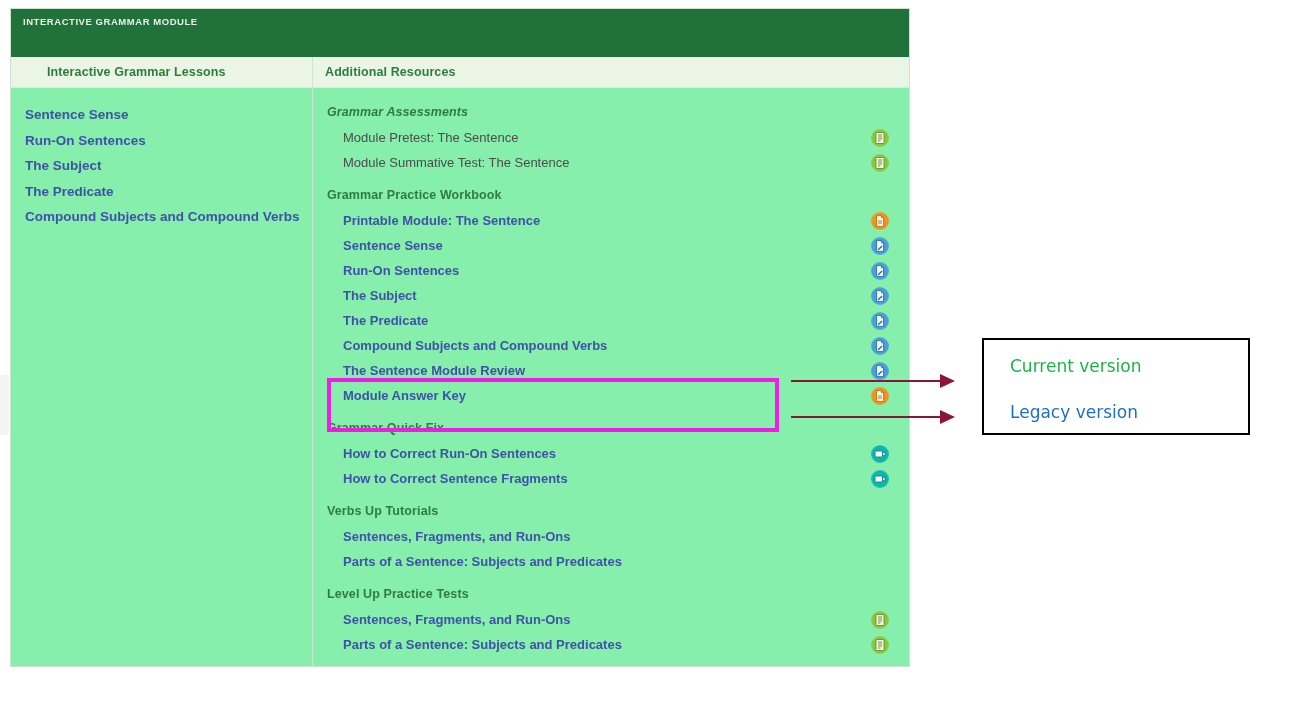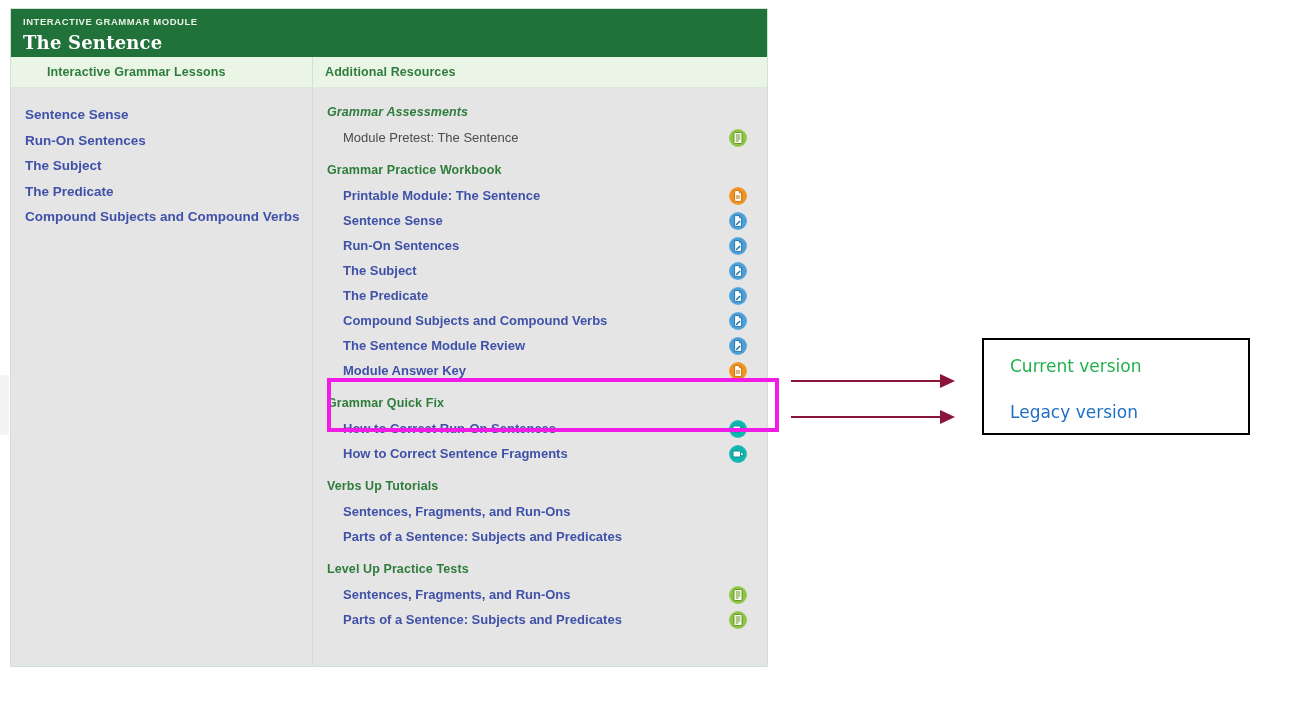--- a/index.html
+++ b/index.html
@@ -17,22 +17,22 @@
     position: absolute; left: 0px; top: 375px;
     width: 9px; height: 60px;
     background: #f4f4f4;
     border-top-right-radius: 3px;
     border-bottom-right-radius: 3px;
   }
 
   
   .module-panel {
     position: absolute; left: 10px; top: 8px;
-    width: 758px; height: 659px;
-    background: #e5e5e5;
+    width: 900px; height: 659px;
+    background: #86efac;
     border: 1px solid #cfe3d2;
   }
 
   
   .module-header {
     height: 48px;
     background: #21713a;
     padding: 7px 0 0 12px;
   }
   .module-eyebrow {
@@ -191,21 +191,20 @@
 <body>
 
 <div id="root">
 
   <div class="gutter-sliver"></div>
 
   <div class="module-panel">
 
     <div class="module-header">
       <div class="module-eyebrow">INTERACTIVE GRAMMAR MODULE</div>
-      <div class="module-title">The Sentence</div>
     </div>
 
     <div class="col-head-row">
       <div class="col-head left">Interactive Grammar Lessons</div>
       <div class="col-head right">Additional Resources</div>
     </div>
 
     <div class="col-body-row">
       <div class="col-left" id="lessons-col">
           <a class="lesson-link" href="#">Sentence Sense</a>
@@ -224,20 +223,34 @@
                   <svg width="12" height="12" viewBox="0 0 12 12">
                     <rect x="2" y="0.5" width="8" height="11" rx="1" fill="#ffffff" stroke="#5f8f1c" stroke-width="0.9"></rect>
                     <line x1="3.8" y1="3" x2="8.3" y2="3" stroke="#5f8f1c" stroke-width="1"></line>
                     <line x1="3.8" y1="5" x2="8.3" y2="5" stroke="#5f8f1c" stroke-width="1"></line>
                     <line x1="3.8" y1="7" x2="8.3" y2="7" stroke="#5f8f1c" stroke-width="1"></line>
                     <line x1="3.8" y1="9" x2="6.6" y2="9" stroke="#5f8f1c" stroke-width="1"></line>
                   </svg>
                 </span>
               </span>
             </div>
+            <div class="res-row">
+              <span class="res-label plain">Module Summative Test: The Sentence</span>
+              <span class="res-icon">
+                <span class="ic green">
+                  <svg width="12" height="12" viewBox="0 0 12 12">
+                    <rect x="2" y="0.5" width="8" height="11" rx="1" fill="#ffffff" stroke="#5f8f1c" stroke-width="0.9"></rect>
+                    <line x1="3.8" y1="3" x2="8.3" y2="3" stroke="#5f8f1c" stroke-width="1"></line>
+                    <line x1="3.8" y1="5" x2="8.3" y2="5" stroke="#5f8f1c" stroke-width="1"></line>
+                    <line x1="3.8" y1="7" x2="8.3" y2="7" stroke="#5f8f1c" stroke-width="1"></line>
+                    <line x1="3.8" y1="9" x2="6.6" y2="9" stroke="#5f8f1c" stroke-width="1"></line>
+                  </svg>
+                </span>
+              </span>
+            </div>
           </div>
           <div class="res-group">
             <div class="res-group-title">Grammar Practice Workbook</div>
             <div class="res-row">
               <a class="res-label" href="#">Printable Module: The Sentence</a>
               <span class="res-icon">
                 <span class="ic orange">
                   <svg width="12" height="12" viewBox="0 0 12 12">
                     <path d="M2.6 0.6 H7.4 L9.6 2.8 V11.4 H2.6 Z" fill="#ffffff" stroke="#c06c00" stroke-width="0.9"></path>
                     <path d="M7.4 0.6 V2.8 H9.6" fill="none" stroke="#c06c00" stroke-width="0.9"></path>

